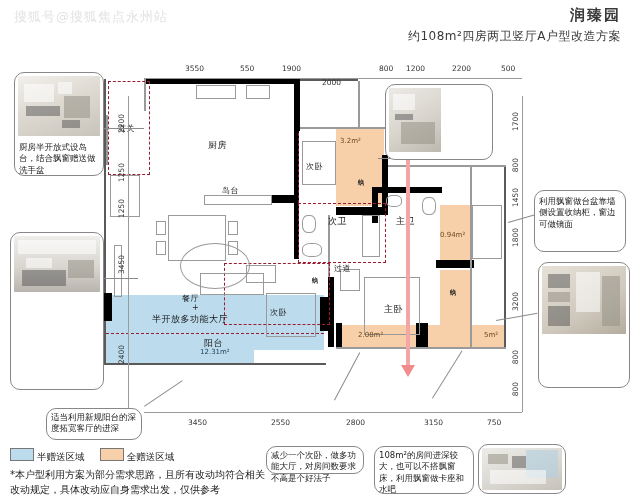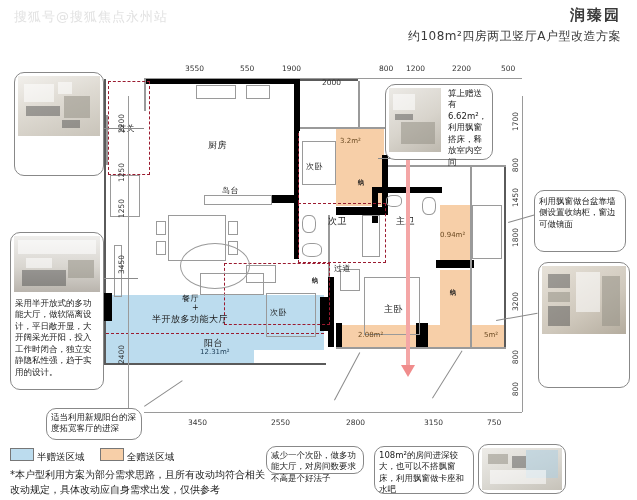--- a/index.html
+++ b/index.html
@@ -240,41 +240,40 @@
 
 <div class="leader abs" style="left:104px;top:128px;width:40px;"></div>
 <div class="bubble abs" style="left:14px;top:72px;width:90px;height:104px;">
   <div class="thumb ph-kitchen" style="width:82px;height:60px;">
     <div class="ph-lt" style="left:6px;top:8px;width:30px;height:18px;"></div>
     <div class="ph-blk" style="left:8px;top:30px;width:34px;height:10px;"></div>
     <div class="ph-md" style="left:46px;top:20px;width:26px;height:22px;"></div>
     <div class="ph-blk" style="left:44px;top:44px;width:18px;height:8px;"></div>
     <div class="ph-lt" style="left:40px;top:6px;width:14px;height:12px;"></div>
   </div>
+  <div class="bubble-text">厨房半开放式设岛台，结合飘窗赠送做洗手盆</div>
 </div>
 
 <div class="leader abs" style="left:378px;top:158px;width:14px;"></div>
 <div class="bubble abs" style="left:385px;top:84px;width:108px;height:76px;">
   <div class="thumb ph-bay" style="width:52px;height:64px;float:left;">
     <div class="ph-lt" style="left:4px;top:6px;width:22px;height:16px;"></div>
     <div class="ph-blk" style="left:6px;top:26px;width:18px;height:6px;"></div>
     <div class="ph-md" style="left:12px;top:34px;width:34px;height:22px;"></div>
   </div>
-  <div class="bubble-text" style="overflow:hidden;">算上赠送有6.62m²，利用飘窗搭床，释放室内空间</div>
 </div>
 
 <div class="leader abs" style="left:104px;top:278px;width:34px;"></div>
 <div class="bubble abs" style="left:10px;top:232px;width:94px;height:158px;">
   <div class="thumb ph-living" style="width:86px;height:56px;">
     <div class="ph-lt" style="left:4px;top:4px;width:78px;height:14px;"></div>
     <div class="ph-blk" style="left:8px;top:34px;width:44px;height:16px;"></div>
     <div class="ph-md" style="left:54px;top:24px;width:26px;height:18px;"></div>
     <div class="ph-lt" style="left:12px;top:22px;width:26px;height:10px;"></div>
   </div>
-  <div class="bubble-text">采用半开放式的多功能大厅，做软隔离设计，平日敞开显，大开阔采光开阳，投入工作时闭合，独立安静隐私性强，趋于实用的设计。</div>
 </div>
 
 <div class="leader abs" style="left:508px;top:222px;width:28px;transform:rotate(-16deg);"></div>
 <div class="bubble abs" style="left:534px;top:190px;width:92px;height:62px;">
   <div class="bubble-text" style="padding-top:5px;">利用飘窗做台盆靠墙侧设置收纳柜，窗边可做镜面</div>
 </div>
 
 <div class="leader abs" style="left:496px;top:320px;width:42px;transform:rotate(-10deg);"></div>
 <div class="bubble abs" style="left:538px;top:262px;width:92px;height:126px;">
   <div class="thumb ph-wardrobe" style="width:84px;height:68px;">

